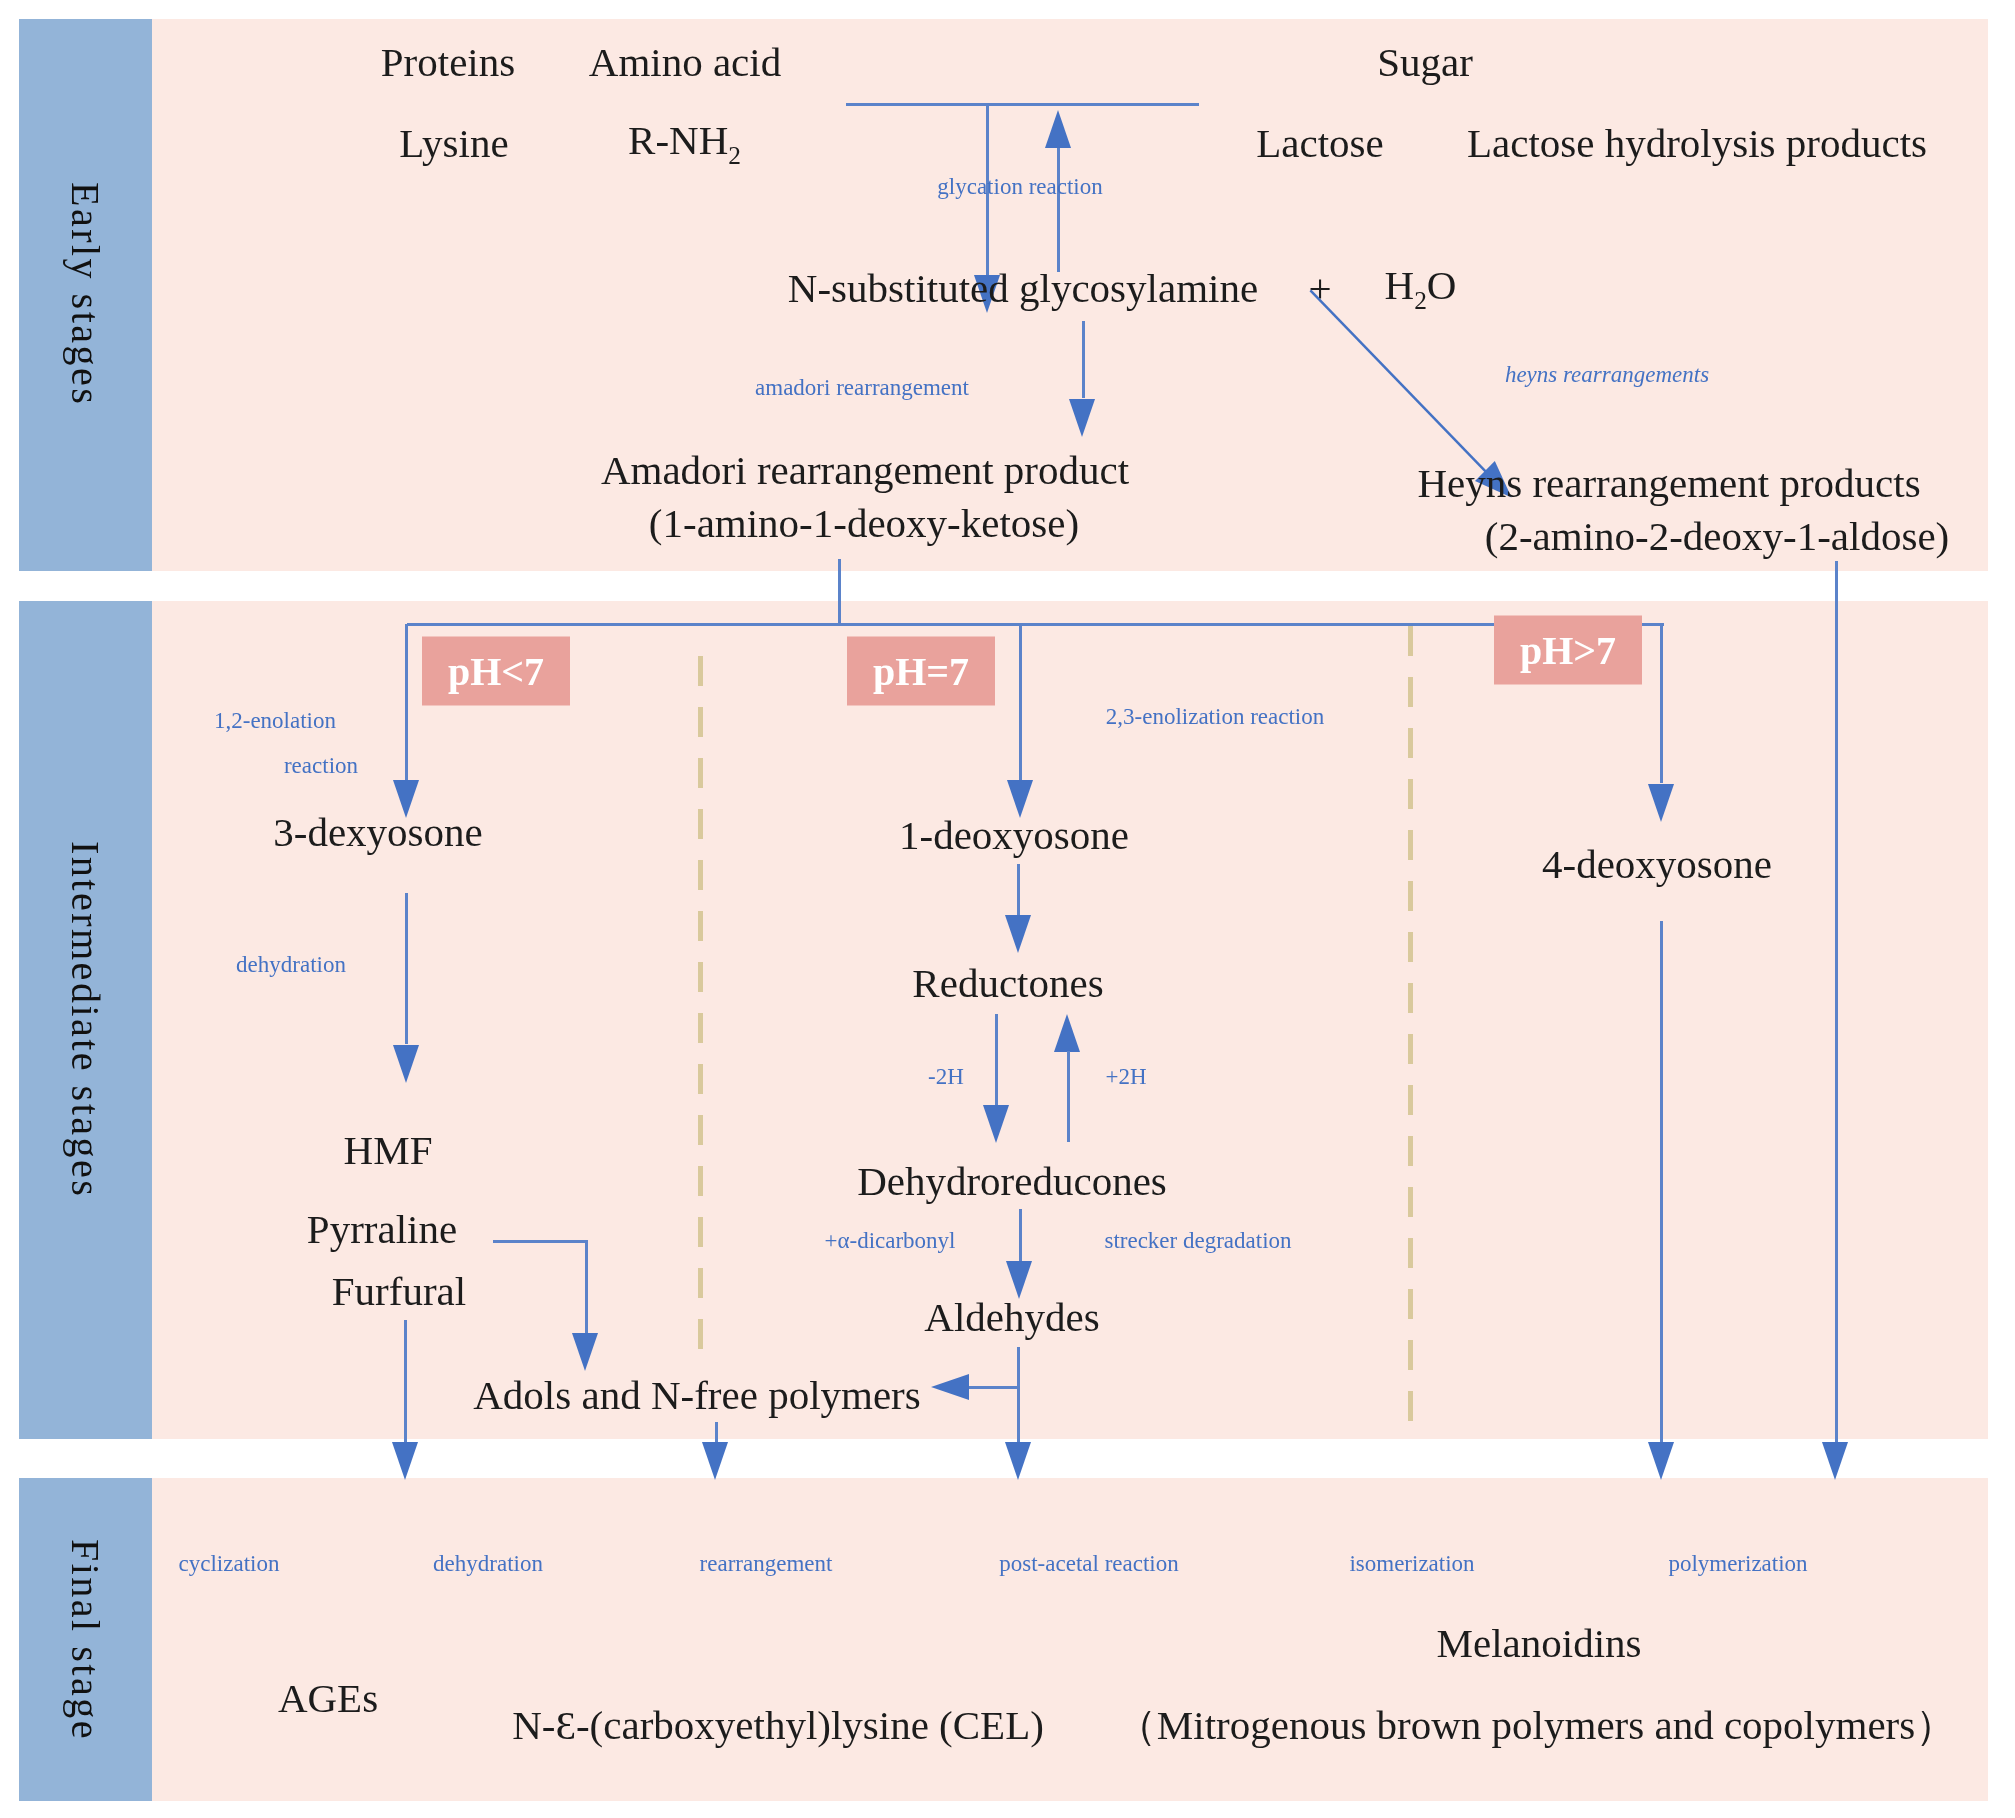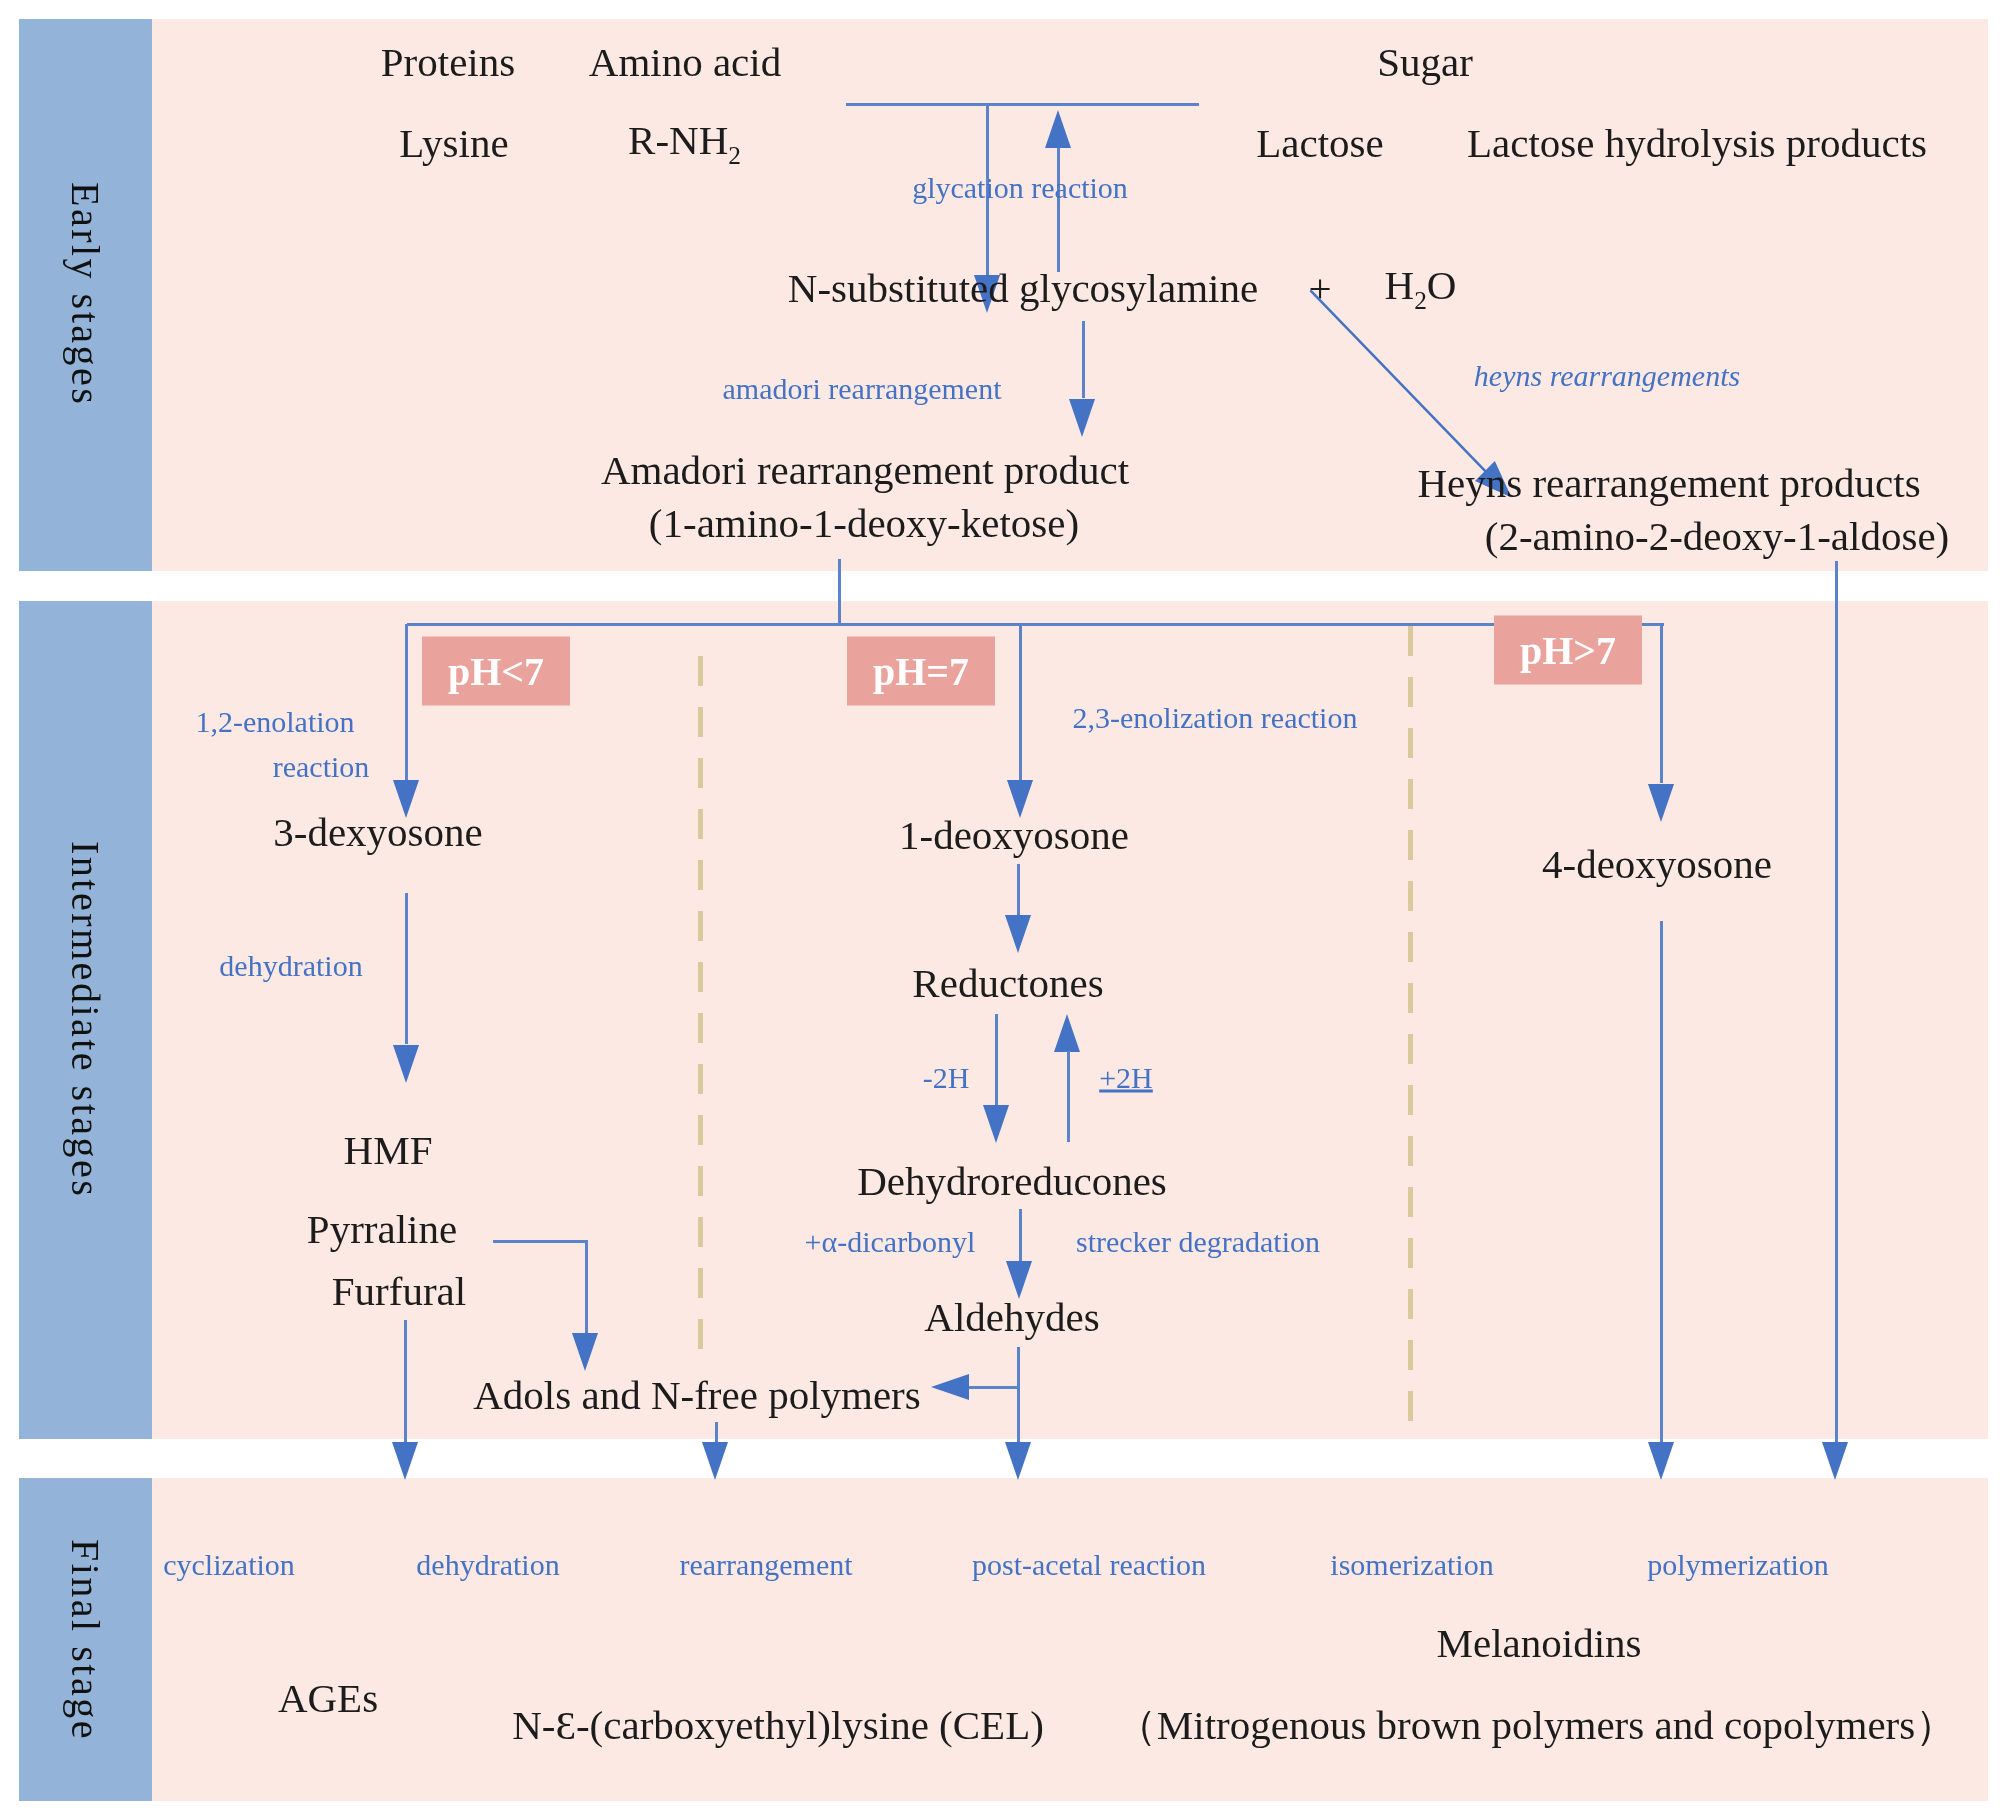--- a/index.html
+++ b/index.html
@@ -11,21 +11,21 @@
   #canvas{position:relative;width:2015px;height:1818px;background:#ffffff;overflow:hidden;
           font-family:"Liberation Serif","DejaVu Serif",serif;}
   .abs{position:absolute;}
   .band{position:absolute;left:18.5px;width:1969px;background:var(--band-bg);}
   .sidebar{position:absolute;left:18.5px;width:133px;background:var(--sidebar-bg);
            display:flex;align-items:center;justify-content:center;}
   .side-label{writing-mode:vertical-rl;text-orientation:mixed;font-size:40px;color:#111;
               letter-spacing:2.5px;white-space:pre;}
   .txt{position:absolute;transform:translate(-50%,-50%);white-space:pre;color:var(--text-black);
        font-size:41px;line-height:1.1;}
-  .blue{color:var(--label-blue);font-size:30px;}
+  .blue{color:var(--label-blue);font-size:23px;}
   .badge{position:absolute;transform:translate(-50%,-50%);width:148px;height:69px;
          background:var(--badge-bg);color:#ffffff;font-weight:700;font-size:40px;
          display:flex;align-items:center;justify-content:center;}
   .vline{position:absolute;width:2.5px;background:var(--line-blue);}
   .hline{position:absolute;height:3.1px;background:var(--line-blue);}
   .tri-down{position:absolute;width:0;height:0;border-left:13.6px solid transparent;
             border-right:13.6px solid transparent;border-top:38px solid var(--arrow-blue);}
   .tri-up{position:absolute;width:0;height:0;border-left:13.6px solid transparent;
           border-right:13.6px solid transparent;border-bottom:38px solid var(--arrow-blue);}
   .tri-left{position:absolute;width:0;height:0;border-top:13.6px solid transparent;
@@ -129,21 +129,21 @@
 
   <div class="vline" style="left:1017px;top:864px;height:51px;"></div>
   <div class="tri-down" style="left:1005px;top:915px;"></div>
   <div class="txt" style="left:1008px;top:984px;">Reductones</div>
 
   <div class="vline" style="left:995px;top:1014px;height:91px;"></div>
   <div class="tri-down" style="left:983px;top:1105px;"></div>
   <div class="tri-up" style="left:1054px;top:1014px;"></div>
   <div class="vline" style="left:1067px;top:1051px;height:91px;"></div>
   <div class="txt blue" style="left:946px;top:1077px;">-2H</div>
-  <div class="txt blue" style="left:1126px;top:1077px;text-decoration:underline;">+2H</div>
+  <div class="txt blue" style="left:1126px;top:1077px;">+2H</div>
 
   <div class="txt" style="left:1012px;top:1182px;">Dehydroreducones</div>
   <div class="vline" style="left:1019px;top:1209px;height:52px;"></div>
   <div class="tri-down" style="left:1006px;top:1261px;"></div>
   <div class="txt blue" style="left:890px;top:1241px;">+α-dicarbonyl</div>
   <div class="txt blue" style="left:1198px;top:1241px;">strecker degradation</div>
   <div class="txt" style="left:1012px;top:1318px;">Aldehydes</div>
 
   <div class="vline" style="left:1017px;top:1347px;height:102px;"></div>
   <div class="tri-down" style="left:1005px;top:1442px;"></div>

